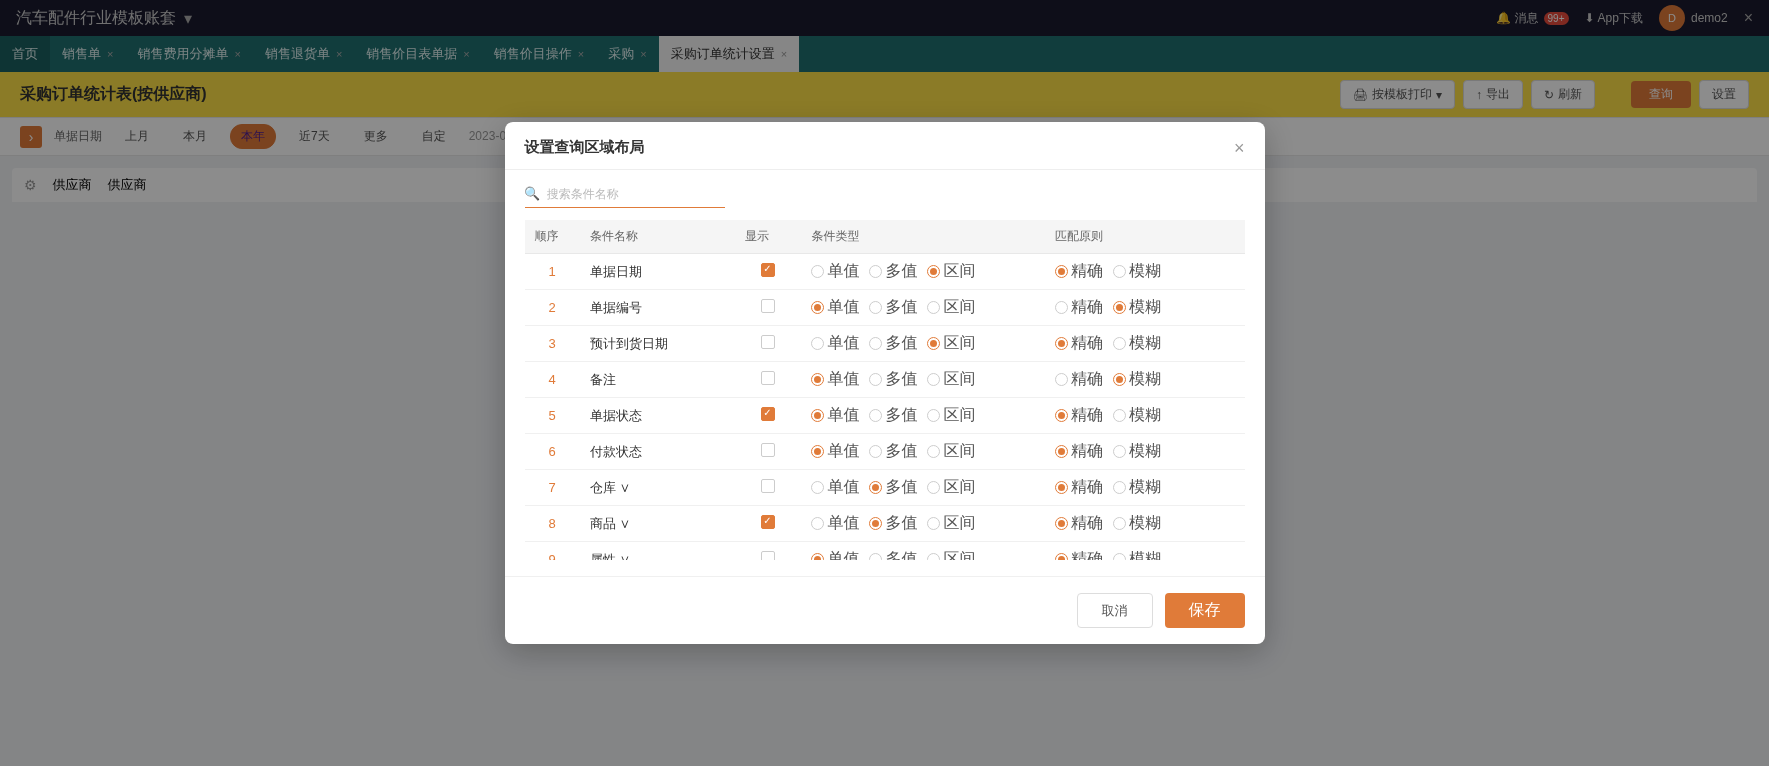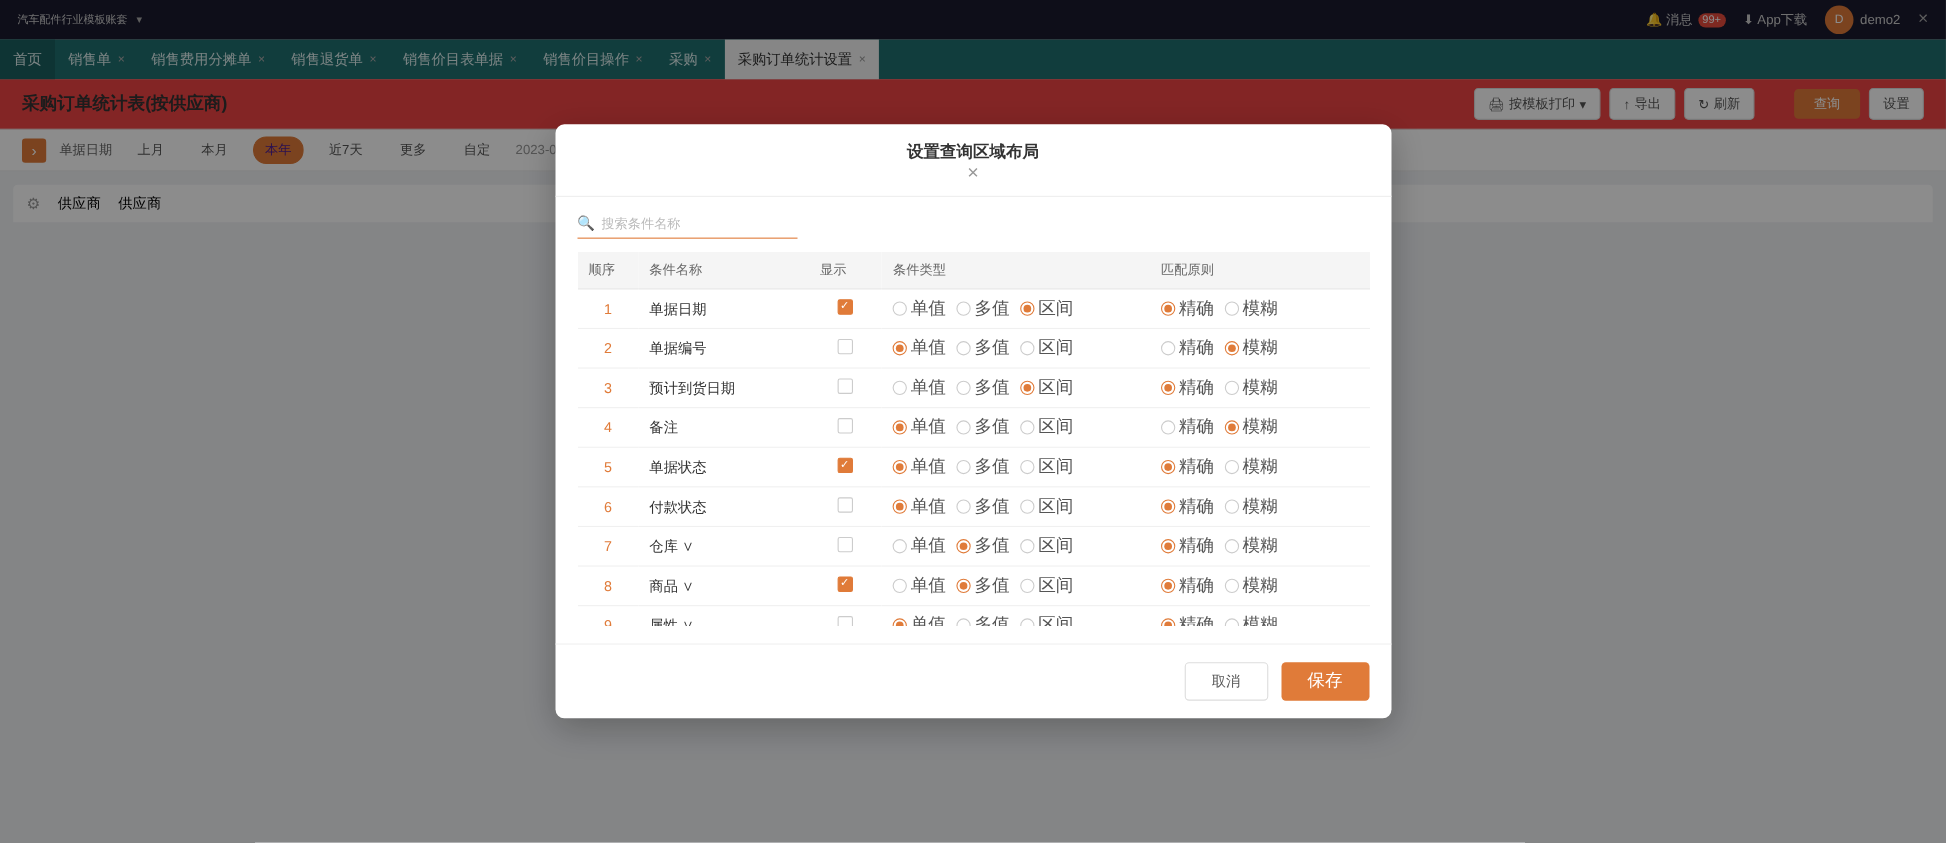--- a/index.html
+++ b/index.html
@@ -8,21 +8,21 @@
     
     .top-nav {
       background: #1a1a2e;
       height: 36px;
       display: flex;
       align-items: center;
       justify-content: space-between;
       padding: 0 16px;
       color: #ccc;
     }
-    .top-nav-left { font-size: 10px; display: flex; align-items: center; gap: 8px; }
+    .top-nav-left { font-size: 16px; display: flex; align-items: center; gap: 8px; }
     .top-nav-right { display: flex; align-items: center; gap: 16px; font-size: 12px; }
     .badge-red {
       background: #e74c3c; color: white; border-radius: 8px;
       font-size: 10px; padding: 1px 4px; margin-left: 2px;
     }
     .avatar-circle {
       width: 26px; height: 26px; border-radius: 50%; background: #e07b39;
       display: inline-flex; align-items: center; justify-content: center;
       color: white; font-size: 11px;
     }
@@ -46,21 +46,21 @@
       white-space: nowrap;
       gap: 6px;
     }
     .tab-item.home { background: #1a5f5f; }
     .tab-item.active { background: #f5f5f5; color: #333; }
     .tab-item .close-x { font-size: 11px; color: #aaa; }
     .tab-item.active .close-x { color: #999; }
 
     
     .page-header {
-      background: #ef4444;
+      background: #fde047;
       padding: 8px 20px;
       display: flex;
       align-items: center;
       justify-content: space-between;
       border-bottom: 1px solid #e8e8e8;
     }
     .page-title { font-size: 16px; font-weight: bold; color: #333; }
     .page-actions { display: flex; align-items: center; gap: 8px; }
     .btn-outline {
       border: 1px solid #ddd; background: white; padding: 5px 12px;
@@ -128,21 +128,20 @@
       box-shadow: 0 8px 32px rgba(0,0,0,0.25);
       display: flex;
       flex-direction: column;
     }
     .dialog-header {
       padding: 16px 20px 12px;
       border-bottom: 1px solid #eee;
       display: flex;
       justify-content: space-between;
       align-items: center;
-      flex-direction: column;
     }
     .dialog-title { font-size: 15px; font-weight: 600; color: #333; }
     .dialog-close {
       cursor: pointer; color: #999; font-size: 18px; line-height: 1;
       border: none; background: none;
     }
     .dialog-tabs {
       display: flex;
       padding: 0 20px;
       border-bottom: 1px solid #eee;

